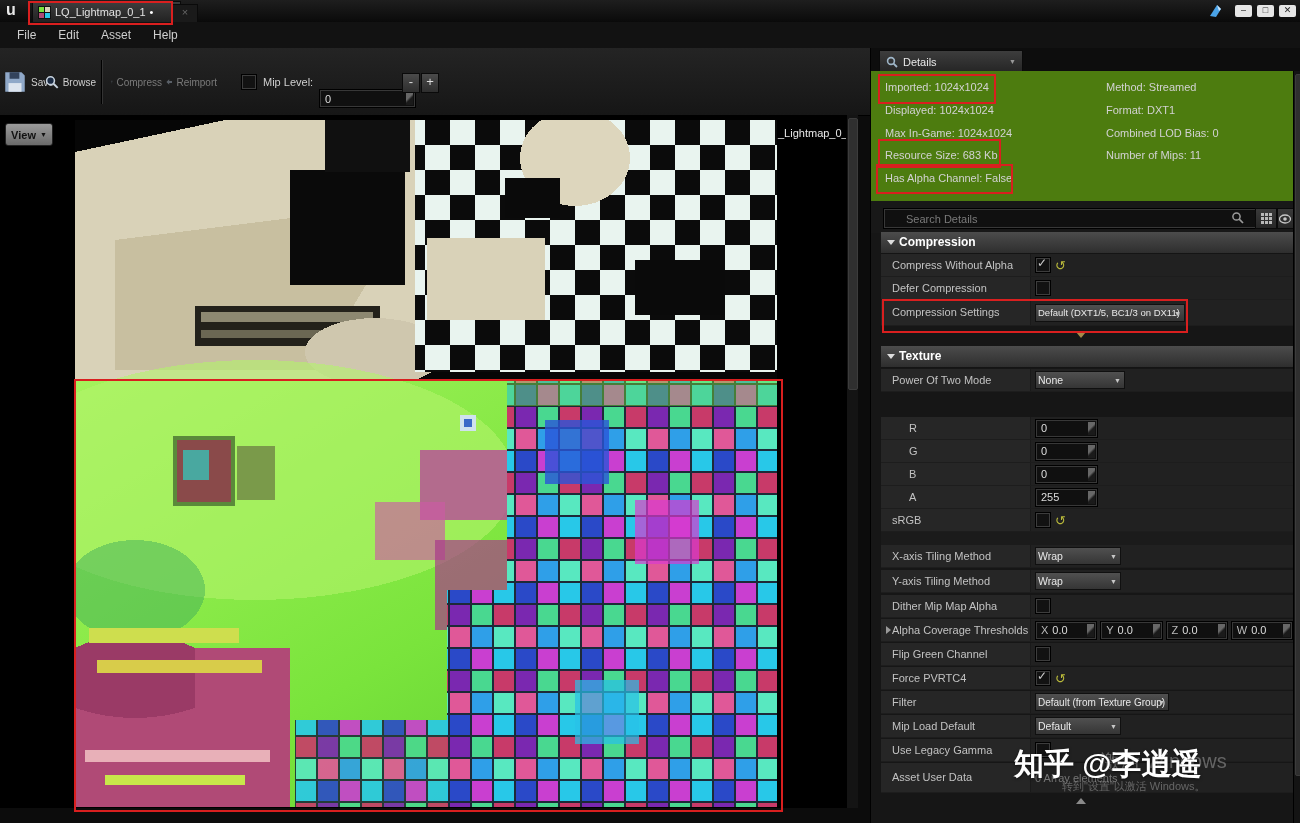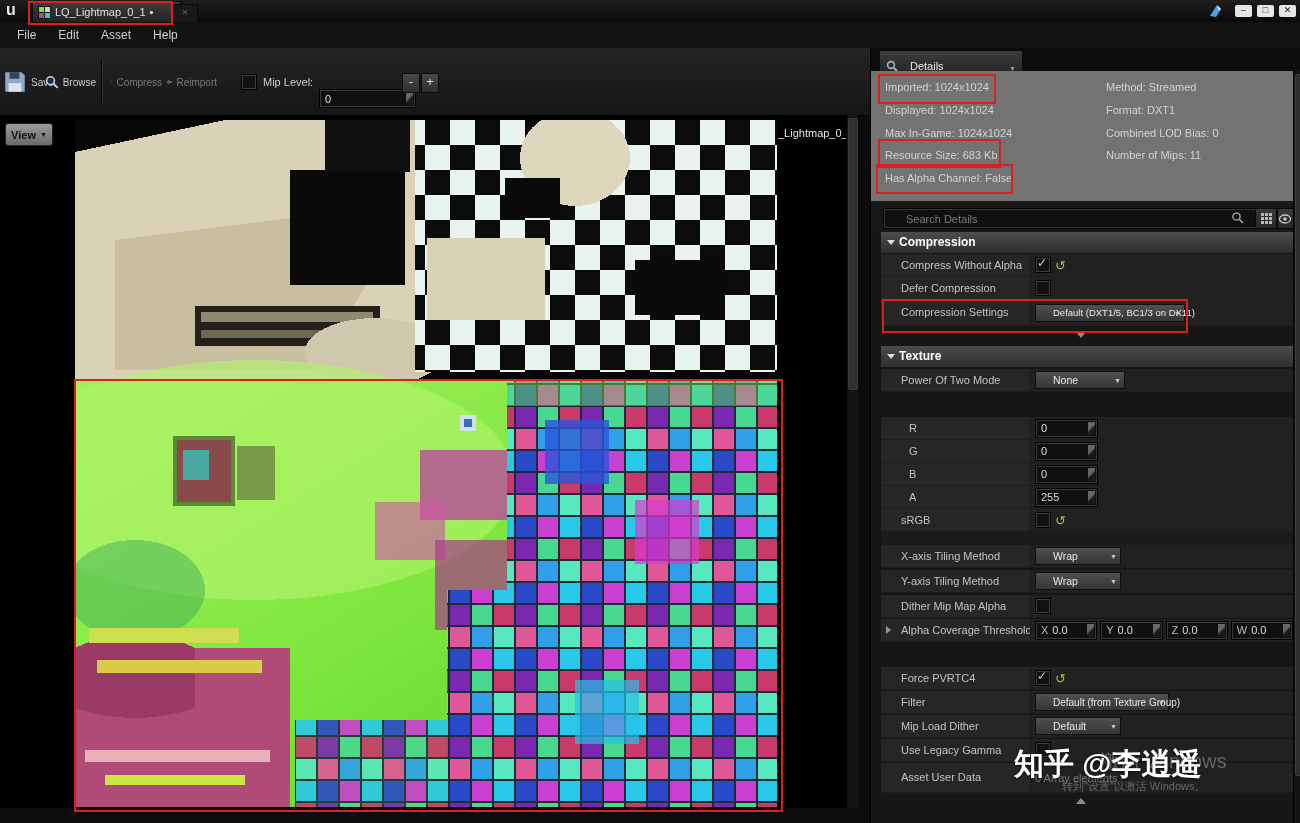--- a/index.html
+++ b/index.html
@@ -43,40 +43,40 @@
   .vthumb{position:absolute;background:#2f2f2f;border:1px solid #3c3c3c;border-radius:2px}
 
   
   #zoombar{position:absolute;left:0;top:836px;width:858px;height:15px;background:#7f1d1d;border-top:1px solid #000;display:flex;align-items:center}
   .ztrack{position:absolute;left:612px;top:7px;width:208px;height:2px;background:#5a5a5a}
   .zthumb{position:absolute;left:627px;top:2px;width:7px;height:11px;background:#b8b8b8;border:1px solid #333}
 
   
   #details{position:absolute;left:870px;top:48px;width:430px;height:775px;background:#161616;border-left:1px solid #000}
   .dtabstrip{position:absolute;left:0;top:0;width:430px;height:23px;background:#0d0d0d;border-bottom:1px solid #2a2a2a}
-  .dtab{position:absolute;left:8px;top:2px;width:130px;height:21px;background:linear-gradient(#3d3d3d,#252525);border:1px solid #0a0a0a;border-bottom:none;display:flex;align-items:flex-end;gap:12px;padding:0 6px;color:#e8e8e8;font-size:11px}
-  .dinfo{position:absolute;left:0;top:23px;width:430px;height:150px;background:#737373;border-bottom:1px solid #000}
+  .dtab{position:absolute;left:8px;top:2px;width:130px;height:21px;background:linear-gradient(#3d3d3d,#252525);border:1px solid #0a0a0a;border-bottom:none;display:flex;align-items:center;gap:5px;padding:0 6px;color:#e8e8e8;font-size:11px}
+  .dinfo{position:absolute;left:0;top:23px;width:430px;height:150px;background:#4d7c0f;border-bottom:1px solid #000}
   .iline{position:absolute;font-size:11px;color:#d2d2d2;white-space:nowrap}
 
   .searchrow{position:absolute;left:0;top:153px;width:430px;height:32px;background:#181818}
   .searchbox{position:absolute;left:12px;top:7px;width:366px;height:19px;background:#101010;border:1px solid #000;box-shadow:inset 0 0 0 1px #383838;color:#cfcfcf;font-size:11px;padding:0 20px 0 22px;font-family:"Liberation Sans",sans-serif}
   .searchbox::placeholder{color:#7a7a7a}
   .sicon{position:absolute;top:10px}
   .minibtn{position:absolute;top:7px;width:20px;height:19px;background:linear-gradient(#3a3a3a,#262626);border:1px solid #0a0a0a;display:flex;align-items:center;justify-content:center}
 
   .psec{position:absolute;left:10px;width:412px;height:22px;background:linear-gradient(#4c4c4c,#2e2e2e);border-bottom:1px solid #141414;color:#fff;font-weight:bold;font-size:12px;line-height:21px;padding-left:18px;box-sizing:border-box}
   .psec .tri{position:absolute;left:6px;top:8px;width:0;height:0;border-left:4px solid transparent;border-right:4px solid transparent;border-top:5px solid #ddd}
   .prow{position:absolute;left:10px;width:412px;height:23px;display:flex;background:#262626;border-bottom:1px solid #1d1d1d;box-sizing:border-box}
-  .plabel{width:150px;padding-left:20px;line-height:22px;color:#c2c2c2;font-size:11px;border-right:1px solid #1a1a1a;white-space:nowrap;overflow:hidden;box-sizing:border-box;position:relative}
+  .plabel{width:150px;padding-left:11px;line-height:22px;color:#c2c2c2;font-size:11px;border-right:1px solid #1a1a1a;white-space:nowrap;overflow:hidden;box-sizing:border-box;position:relative}
   .plabel.indent{padding-left:28px}
   .pexp{position:absolute;left:5px;top:7px;width:0;height:0}
   .pexp.down{border-left:4px solid transparent;border-right:4px solid transparent;border-top:5px solid #ccc}
   .pexp.right{border-top:4px solid transparent;border-bottom:4px solid transparent;border-left:5px solid #999}
   .pval{flex:1;background:#212121;display:flex;align-items:center;padding-left:4px;gap:4px;overflow:hidden}
-  .dd{background:linear-gradient(#505050,#353535);border:1px solid #101010;height:18px;display:flex;align-items:center;padding:0 16px 0 17px;color:#e8e8e8;position:relative;font-size:10.5px;box-sizing:border-box;white-space:nowrap}
+  .dd{background:linear-gradient(#505050,#353535);border:1px solid #101010;height:18px;display:flex;align-items:center;padding:0 16px 0 2px;color:#e8e8e8;position:relative;font-size:10.5px;box-sizing:border-box;white-space:nowrap}
   .dd::after{content:"▼";position:absolute;right:3px;top:5px;font-size:7px;color:#c8c8c8}
   .rst{color:#b8b83a;font-size:13px;line-height:13px}
   .colorbar{width:200px;height:13px;border:1px solid #5a5a5a;box-shadow:0 1px 1px #000}
   .axl{color:#bbb;margin-right:4px}
   .advtri{position:absolute;width:0;height:0;border-left:5px solid transparent;border-right:5px solid transparent}
   .gaprow{position:absolute;left:10px;width:412px;background:#1b1b1b;border-bottom:1px solid #141414}
 
   
   .win-act{position:absolute;color:rgba(170,170,170,.5);z-index:40;white-space:nowrap}
   .zhihu{position:absolute;left:1014px;top:744px;z-index:100;color:#fff;font-size:30px;font-weight:bold;
@@ -417,37 +417,43 @@
       <div class="spin" style="width:56px">
         <span class="axl">Z</span>
         <span>0.0</span>
         </div>
       <div class="spin" style="width:56px">
         <span class="axl">W</span>
         <span>0.0</span>
         </div>
     </div>
   </div>
+  <div class="prow" style="top:595px">
+    <div class="plabel">Flip Green Channel</div>
+    <div class="pval">
+        <div class="cb"></div>
+      </div>
+  </div>
   <div class="prow" style="top:619px">
     <div class="plabel">Force PVRTC4</div>
     <div class="pval">
         <div class="cb on"></div>
       <span class="rst">↺</span>
       </div>
   </div>
   <div class="prow" style="top:643px">
     <div class="plabel">Filter</div>
     <div class="pval">
         <div class="dd" style="width:134px;font-size:10px">
       <span>Default (from Texture Group)</span>
         </div>
       </div>
   </div>
   <div class="prow" style="top:667px">
-    <div class="plabel">Mip Load Dither</div>
+    <div class="plabel">Mip Load Default</div>
     <div class="pval">
         <div class="dd" style="width:86px">
       <span>Default</span>
         </div>
       </div>
   </div>
   <div class="prow" style="top:691px">
     <div class="plabel">Use Legacy Gamma</div>
     <div class="pval">
         <div class="cb"></div>

